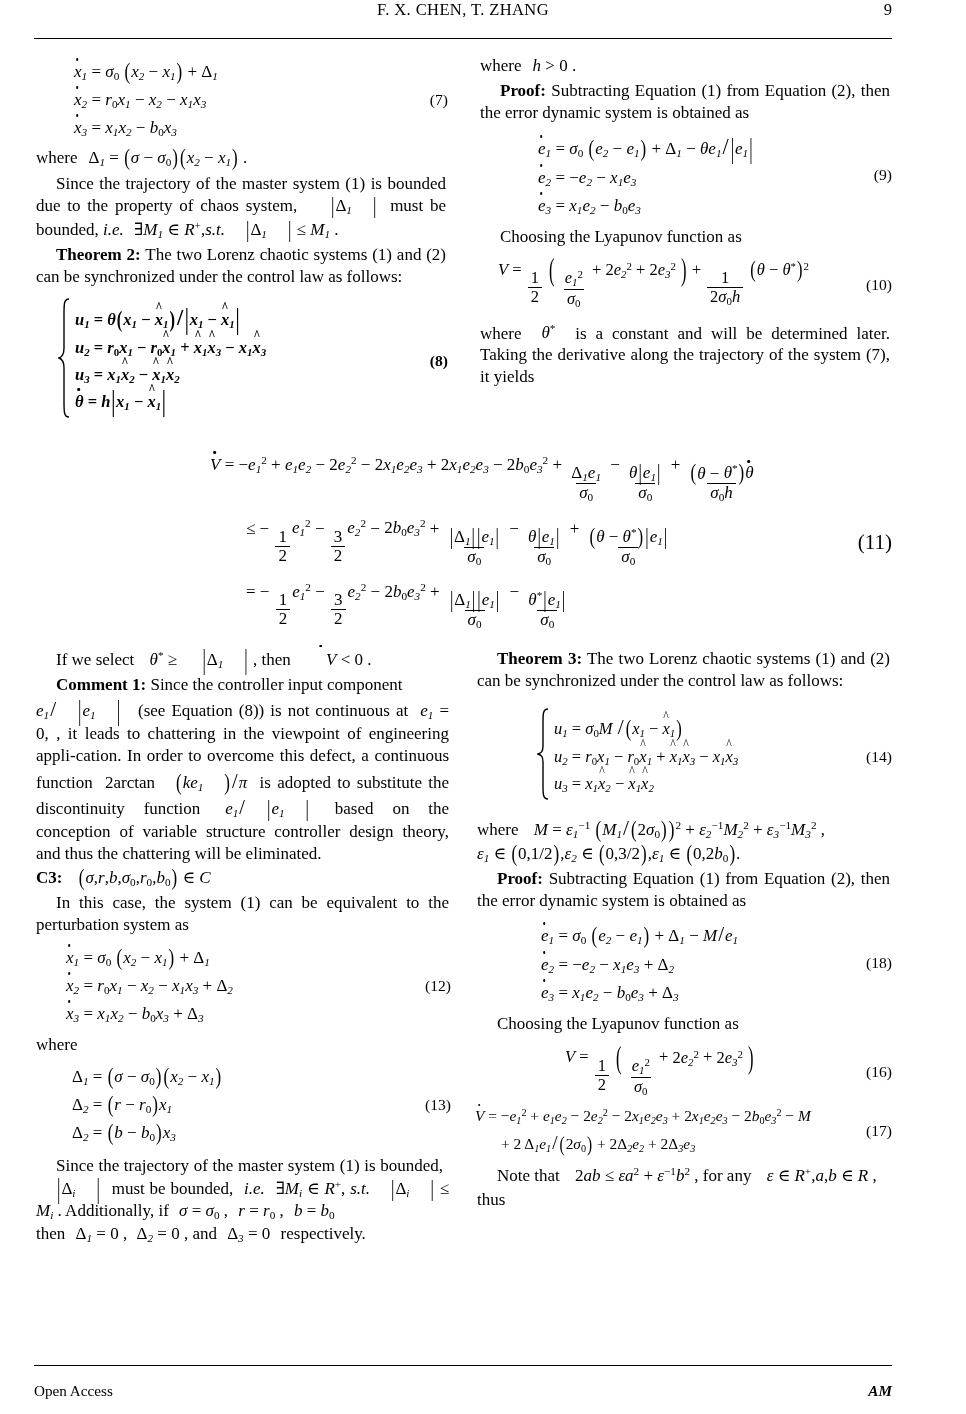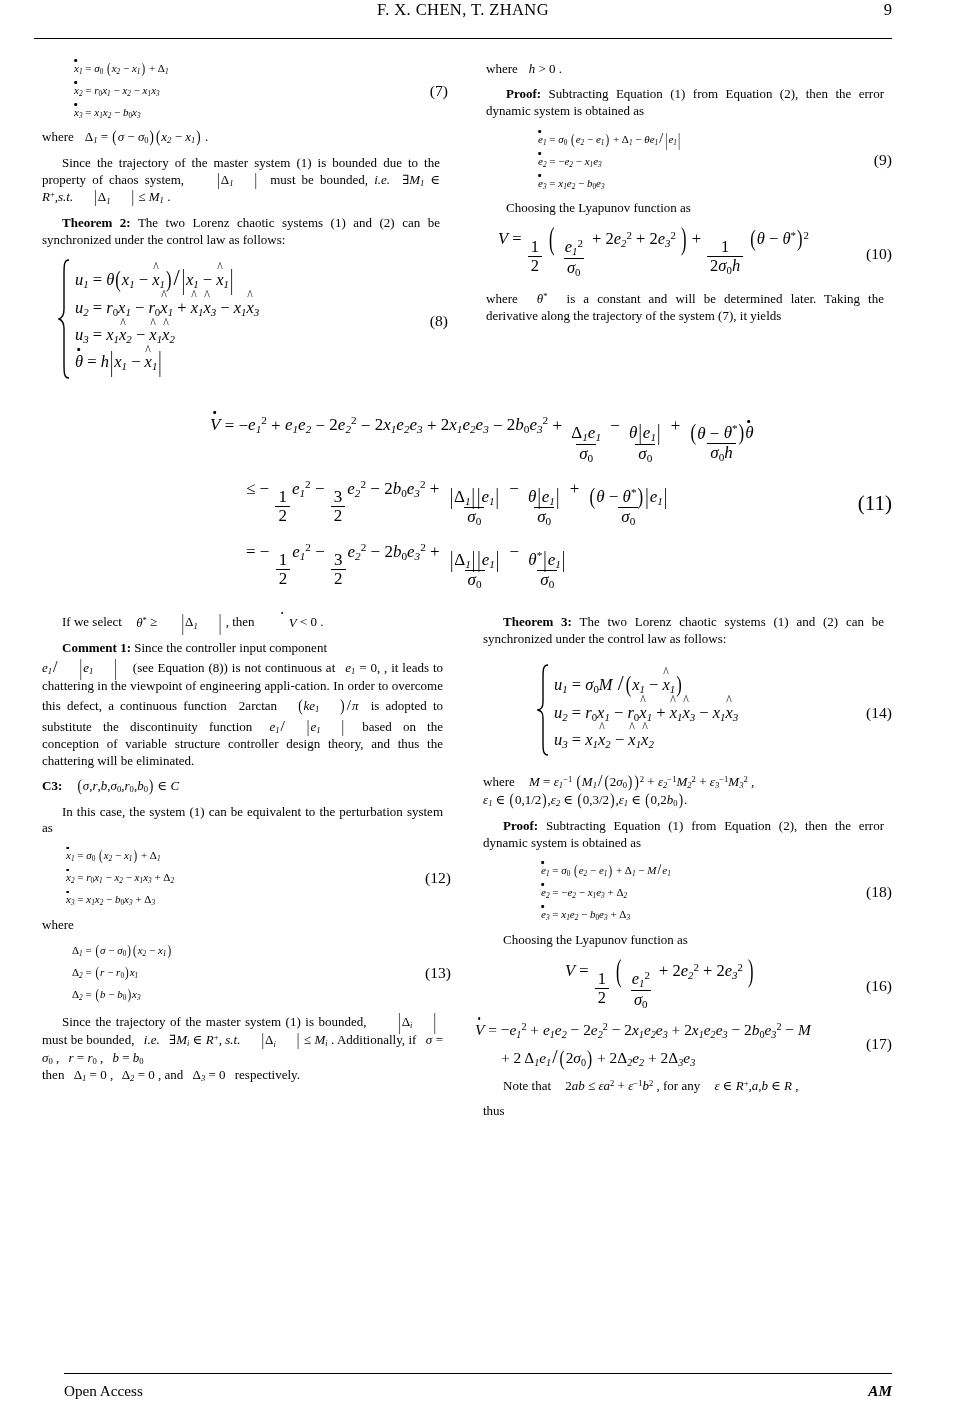--- a/index.html
+++ b/index.html
@@ -22,21 +22,21 @@
     font-size:16.5px;letter-spacing:.4px;font-variant:small-caps;
     text-transform:uppercase;
   }
   .runhead .pageno{
     position:absolute;right:0;top:0;font-size:16.5px;
   }
 
   
   .cols{display:flex;gap:30px;margin-top:14px;}
   .col{width:434px;}
-  p{margin:8px;font-size:13px;line-height:1.30;text-align:justify;text-justify:inter-word;}
+  p{margin:2px;font-size:17px;line-height:1.30;text-align:justify;text-justify:inter-word;}
   p.ind{text-indent:20px;}
   .bold{font-weight:bold;}
   .it{font-style:italic;}
 
   
   .m{font-family:"Liberation Serif","DejaVu Serif",serif;font-style:italic;white-space:nowrap;}
   .up{font-style:normal;}
   .eqblock{margin:9px 0;}
   .eqrow{display:flex;align-items:center;}
   .eqnum{font-style:normal;margin-left:auto;padding-left:10px;font-size:15.6px;}
@@ -82,32 +82,32 @@
   .system{display:inline-flex;align-items:stretch;}
   .brace{
     width:13px;margin-right:4px;position:relative;
     font-size:0;
   }
   .brace svg{height:100%;width:13px;display:block;}
   .syslines{display:flex;flex-direction:column;gap:7px;justify-content:center;}
   .sysline{font-size:16.5px;white-space:nowrap;}
 
   .eqstack{display:flex;flex-direction:column;gap:8px;}
-  .eqstack .ln{font-size:11px;white-space:nowrap;}
+  .eqstack .ln{font-size:17px;white-space:nowrap;}
 
   
   .wide{margin:22px 0 16px 0;position:relative;}
   .wide .ln{font-size:17px;white-space:nowrap;}
   .wide-num{position:absolute;right:0;top:50%;transform:translateY(-50%);font-size:21px;}
 
   
   .footer{
     position:absolute;left:34px;right:34px;bottom:14px;
-    border-top:1.3px solid #000;padding-top:8px;
-    display:flex;justify-content:space-between;font-size:15.2px;margin-left:30px;
+    border-top:1.3px solid #000;padding-top:16px;
+    display:flex;justify-content:space-between;font-size:15.2px;
   }
   .footer .right{font-weight:bold;font-style:italic;}
   .gap{display:inline-block;width:6px;}
   .gap2{display:inline-block;width:11px;}
 </style>
 </head>
 <body>
 
 <div class="page">
 
@@ -143,21 +143,21 @@
         <span>must be bounded,</span>
         <span class="it">i.e.</span><span class="gap"></span>
         <span class="m up">∃</span><span class="m">M<sub>1</sub></span> <span class="up">∈</span> <span class="m">R</span><sup class="up">+</sup><span class="up">,</span><span class="it">s.t.</span><span class="bar">|</span><span class="m up">Δ</span><sub>1</sub><span class="bar">|</span> <span class="up">≤</span> <span class="m">M<sub>1</sub></span> .
       </p>
 
       <p class="ind" style="margin-top:3px;">
         <span class="bold">Theorem 2:</span>
         <span>The two Lorenz chaotic systems (1) and (2) can be synchronized under the control law as follows:</span>
       </p>
 
-      <div class="eqblock" style="margin-top:10px;">
+      <div class="eqblock" style="margin-top:10px;font-weight:bold;">
         <div class="eqrow">
           <div class="eqbody" style="margin-left:24px;">
             <div class="system">
               <div class="brace">
                 <svg viewBox="0 0 13 120" preserveAspectRatio="none">
                   <path d="M11 1 C6 1 6 6 6 16 L6 50 C6 57 4 59 1 60 C4 61 6 63 6 70 L6 104 C6 114 6 119 11 119" fill="none" stroke="#000" stroke-width="1.4"></path>
                 </svg>
               </div>
               <div class="syslines">
                 <div class="sysline"><span class="m">u<sub>1</sub></span> <span class="up">=</span> <span class="m">θ</span><span class="paren2">(</span><span class="m">x<sub>1</sub></span> <span class="up">−</span> <span class="m"><span class="hat">x</span><sub>1</sub></span><span class="paren2">)</span><span class="sl" style="font-size:1.35em;">/</span><span class="bar2">|</span><span class="m">x<sub>1</sub></span> <span class="up">−</span> <span class="m"><span class="hat">x</span><sub>1</sub></span><span class="bar2">|</span></div>

